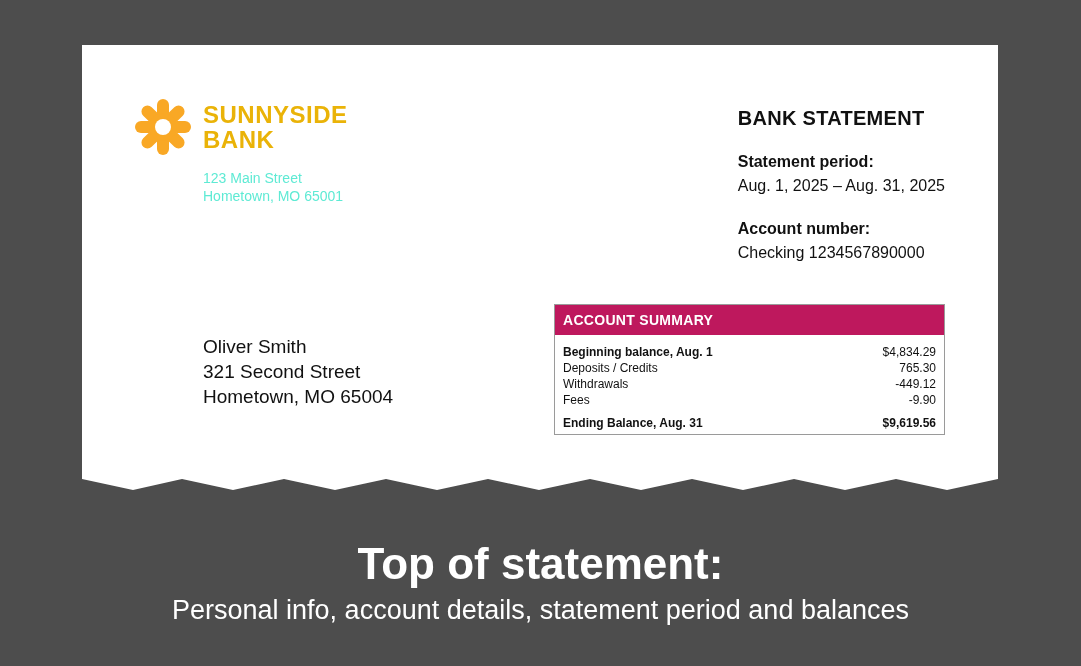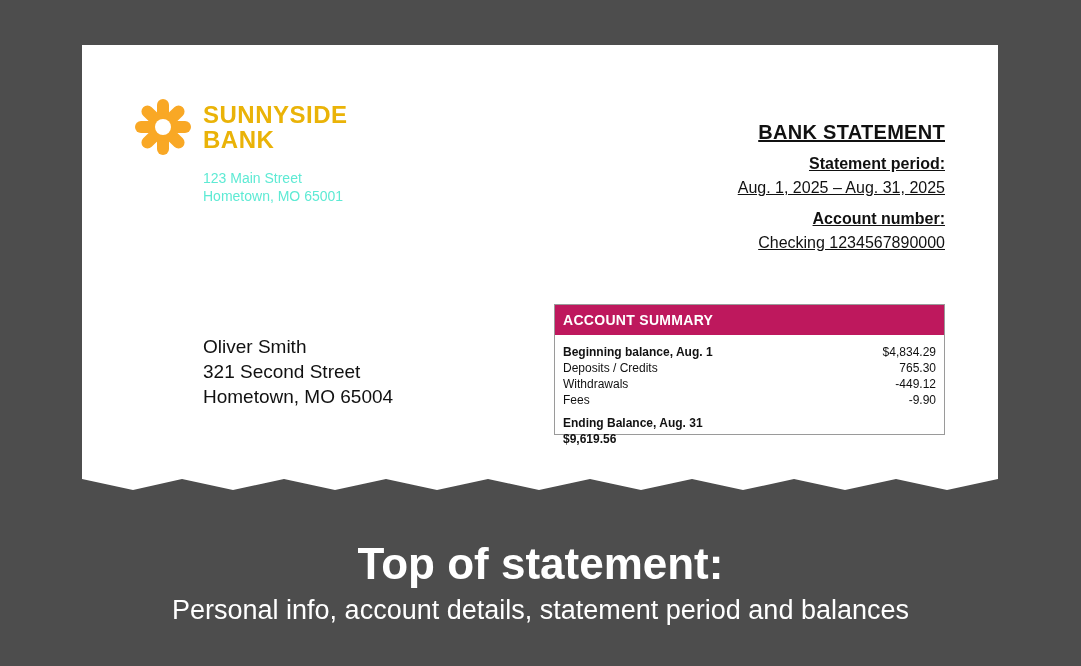--- a/index.html
+++ b/index.html
@@ -11,40 +11,40 @@
   .card svg { position:absolute; left:0; top:0; }
   .logo { position:absolute; left:135px; top:99px; width:56px; height:56px; }
   .bank-name {
     position:absolute; left:203px; top:102px; font-weight:700; font-size:24px; line-height:25px;
     color:#eab308; letter-spacing:0.5px;
   }
   .bank-addr {
     position:absolute; left:203px; top:169px; font-size:14px; line-height:18px; color:#5eead4;
   }
   .stmt {
-    position:absolute; right:136px; top:120px; text-align:right; color:#111;text-decoration:underline;
+    position:absolute; right:136px; top:106px; color:#111;
   }
   .stmt .title { font-weight:700; font-size:20px; line-height:24px; letter-spacing:0.3px; }
-  .stmt .label { font-weight:700; font-size:16px; line-height:20px; margin-top:10px; }
+  .stmt .label { font-weight:700; font-size:16px; line-height:20px; margin-top:22px; }
   .stmt .value { font-size:16px; line-height:22px; margin-top:3px; }
   .customer {
     position:absolute; left:203px; top:334px; font-size:19px; line-height:25px; color:#111;
   }
   .summary {
     position:absolute; left:554px; top:304px; width:389px; height:129px;
     border:1px solid #9a9a9a; background:#fff;
   }
   .summary .head {
     background:#be185d; color:#fff; font-weight:700; font-size:14px;
     height:30px; line-height:31px; padding-left:8px; letter-spacing:0.3px;
   }
   .summary .rows { padding:9px 8px 0 8px; }
   .summary .row { display:flex; justify-content:space-between; font-size:12px; line-height:16px; color:#111; }
   .summary .row.bold { font-weight:700; }
-  .summary .row.ending { margin-top:7px;flex-direction:column; }
+  .summary .row.ending { margin-top:7px; }
   .caption-title {
     position:absolute; left:0; width:1081px; top:538px; text-align:center;
     color:#fff; font-weight:700; font-size:44px; line-height:52px;
   }
   .caption-sub {
     position:absolute; left:0; width:1081px; top:593px; text-align:center;
     color:#fff; font-size:27px; line-height:34px;
   }
 </style>
 </head>

